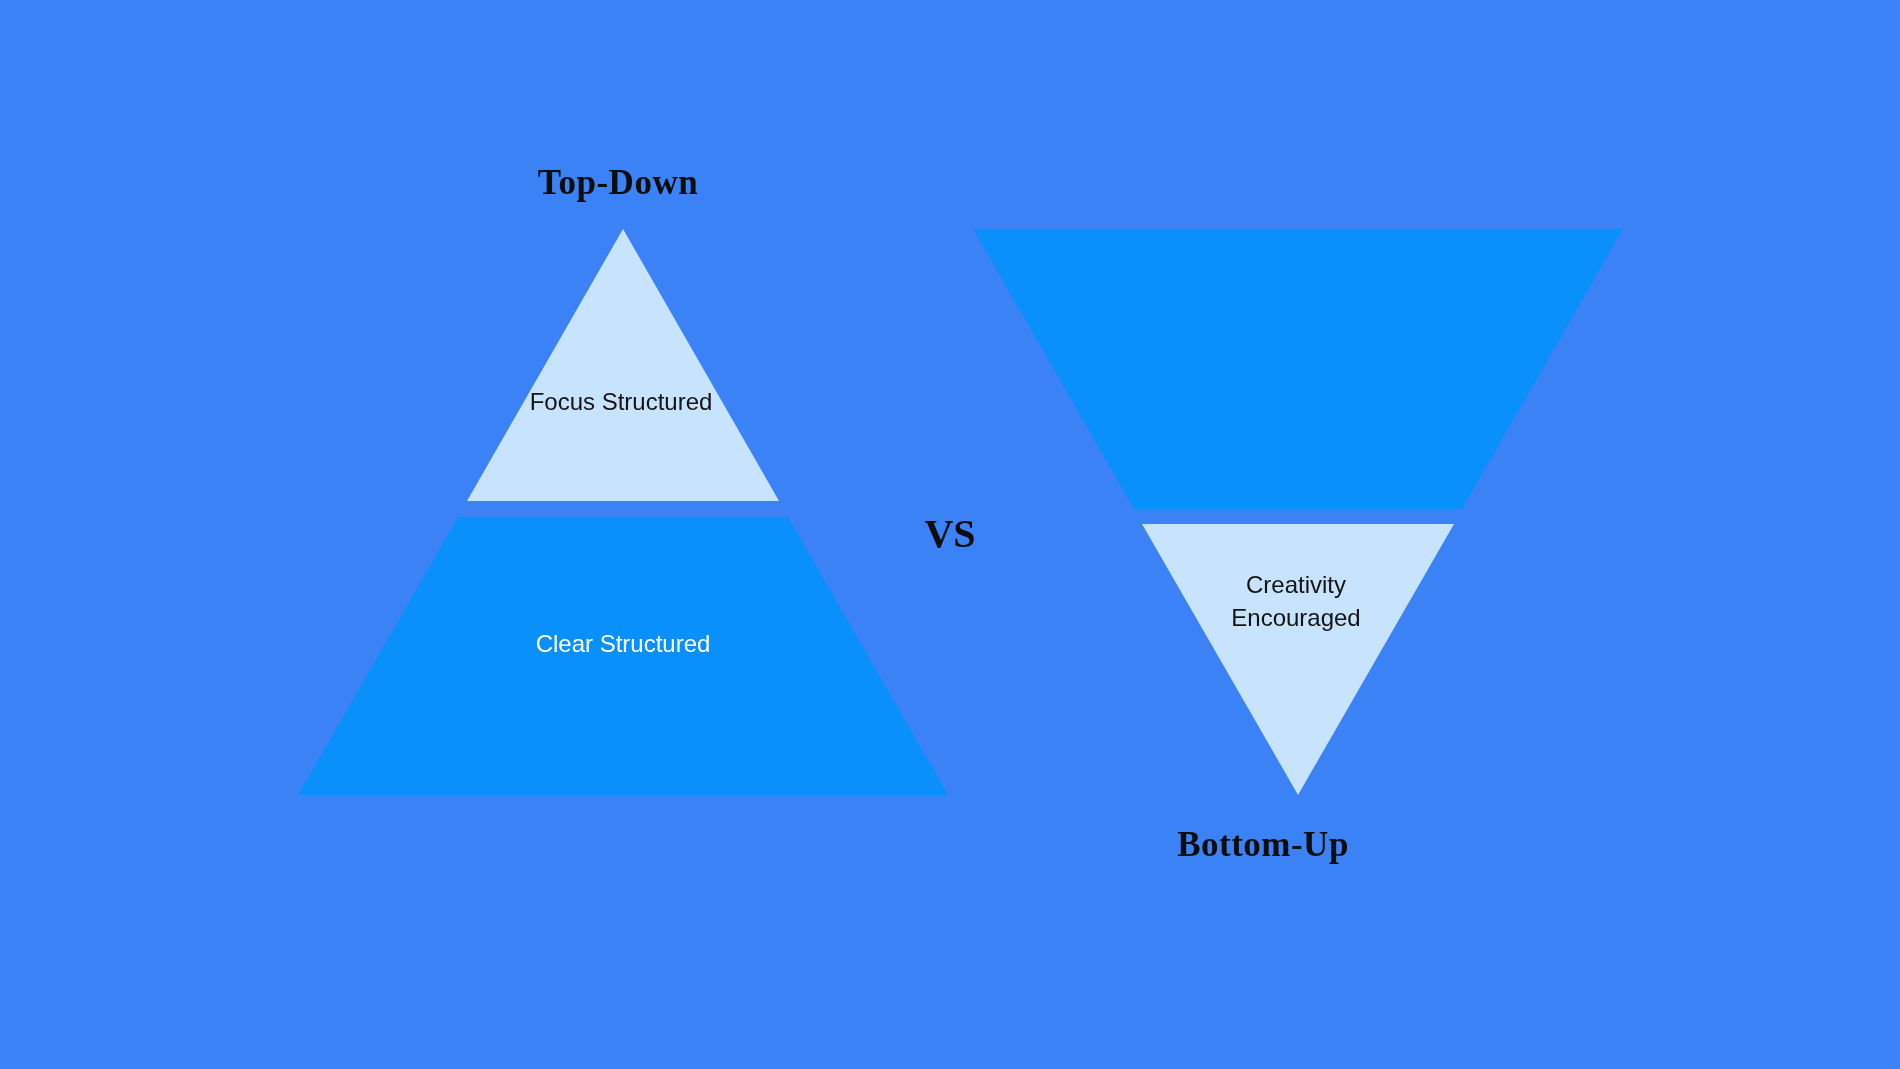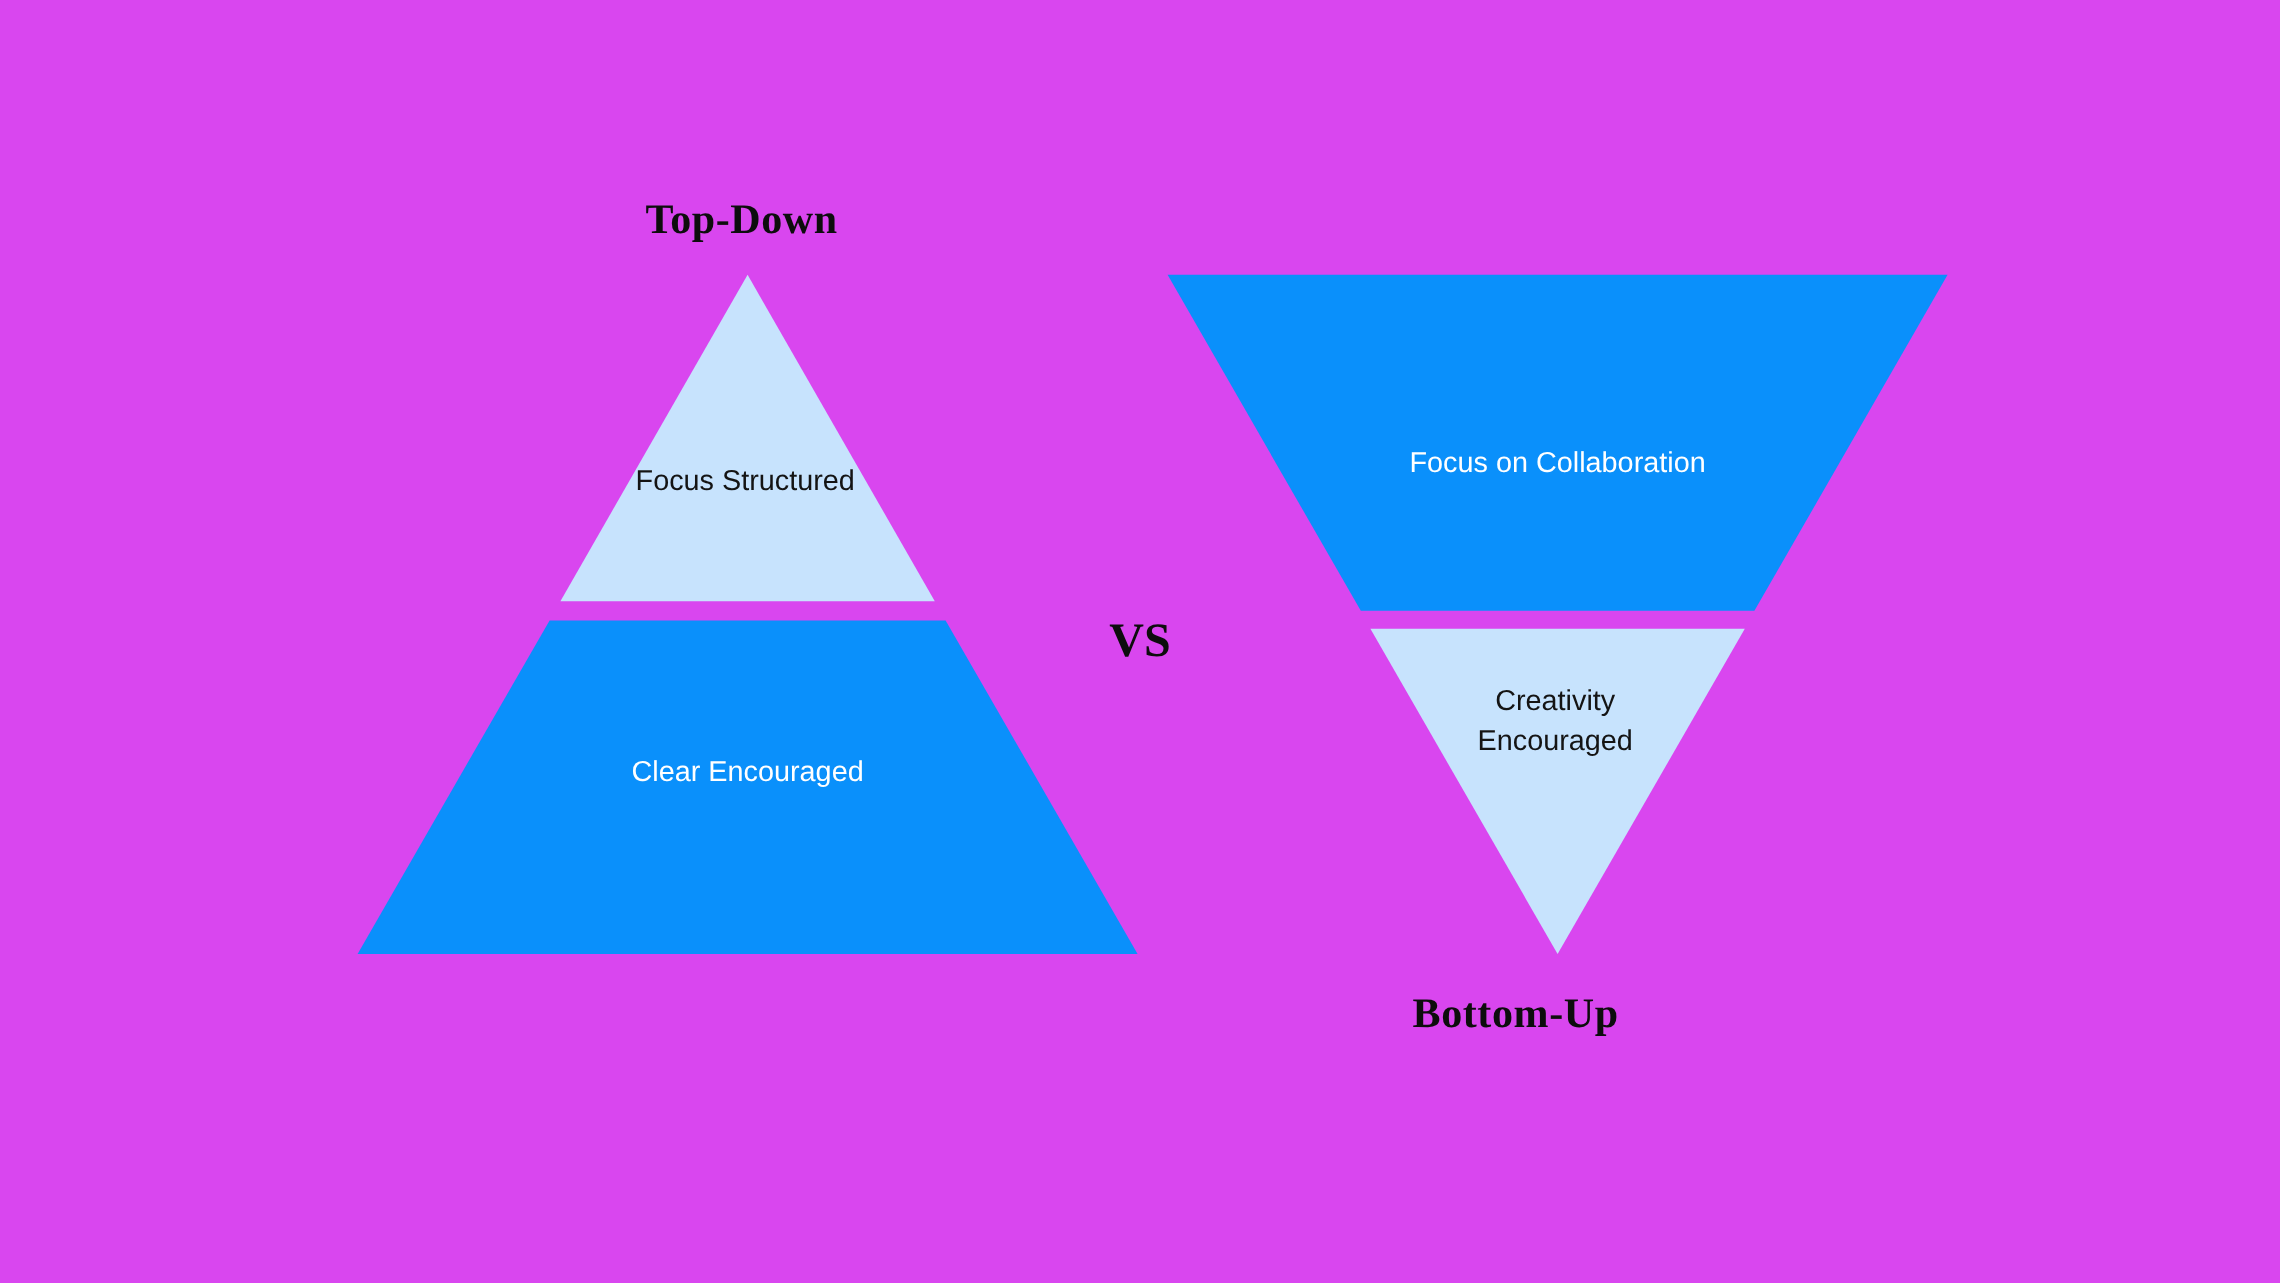--- a/index.html
+++ b/index.html
@@ -5,21 +5,21 @@
   html, body {
     margin: 0;
     padding: 0;
     background: #ffffff;
   }
   .canvas {
     position: relative;
     width: 1900px;
     height: 1069px;
     overflow: hidden;
-    background: #d946ef;
+    background: #3b82f6;
     font-family: "Liberation Sans", sans-serif;
   }
   .shapes-layer {
     position: absolute;
     left: 0;
     top: 0;
     width: 1900px;
     height: 1069px;
   }
   .txt {
@@ -71,23 +71,22 @@
     <polygon points="458,517 788,517 948,795 298,795" fill="#0a90fb"></polygon>
 
     <polygon points="973,229 1623,229 1462,509 1134,509" fill="#0a90fb"></polygon>
     <polygon points="1142,524 1454,524 1298,795" fill="#c7e3fd"></polygon>
   </svg>
 
   <div class="txt pyramid-title title-top-down">Top-Down</div>
 
   <div class="txt section-label label-dark label-highly">Focus Structured</div>
 
-  <div class="txt section-label label-light label-clear">Clear Encouraged</div>
+  <div class="txt section-label label-light label-clear">Clear Structured</div>
 
   <div class="txt vs-label label-vs">VS</div>
 
-  <div class="txt section-label label-light label-focus">Focus on Collaboration</div>
 
   <div class="txt section-label label-dark label-creativity">Creativity Encouraged</div>
 
   <div class="txt pyramid-title title-bottom-up">Bottom-Up</div>
 
 </div>
 
 </body></html>

